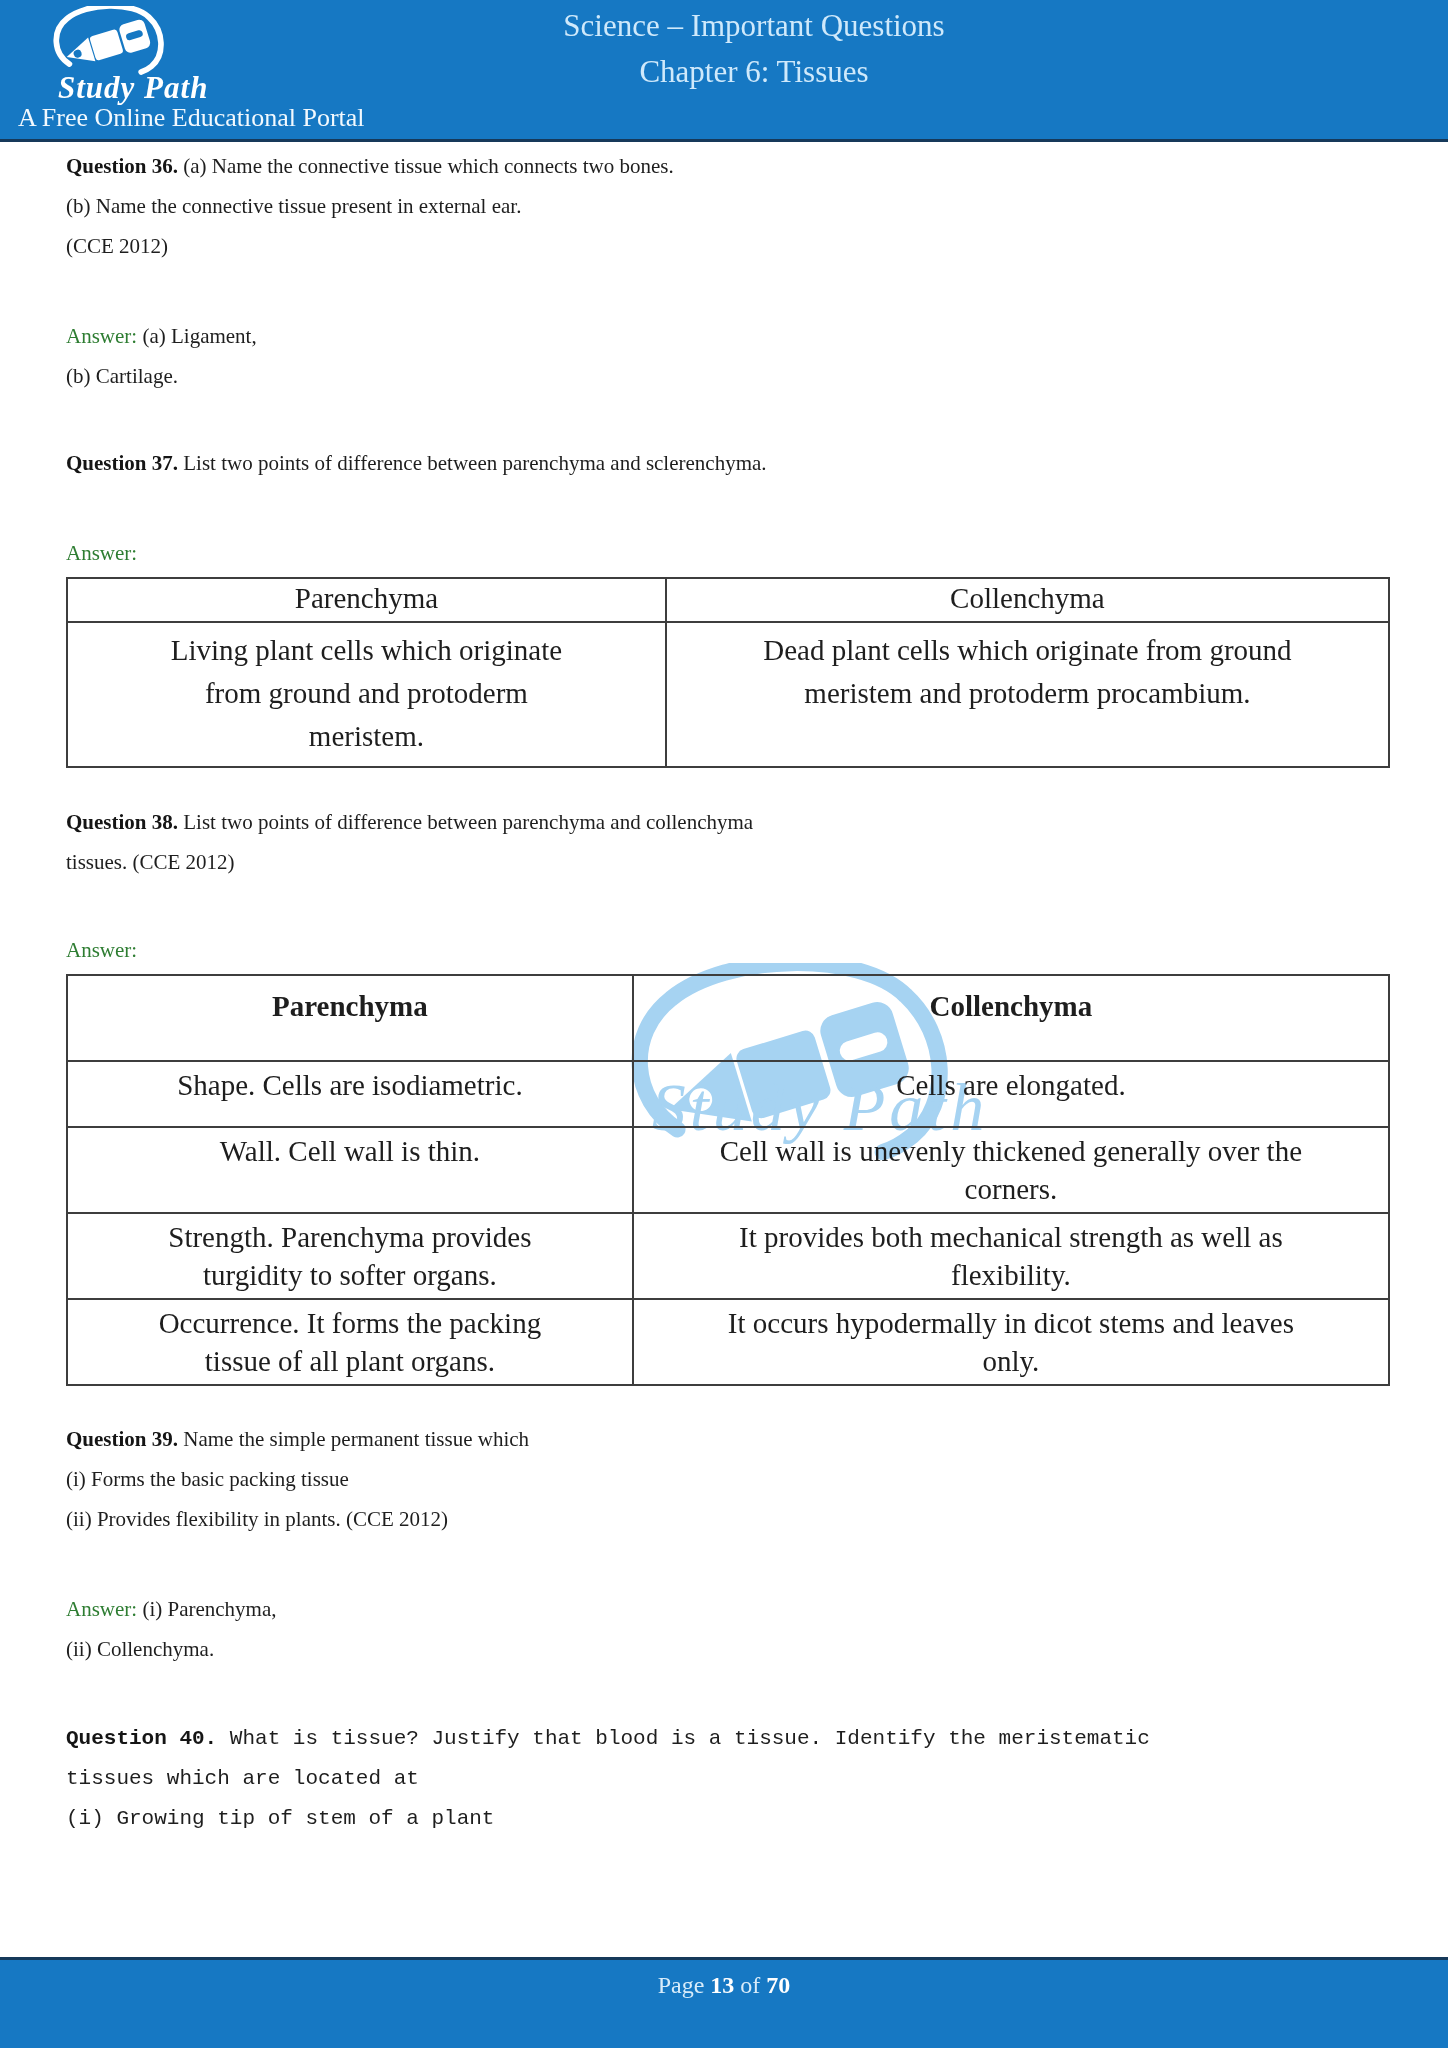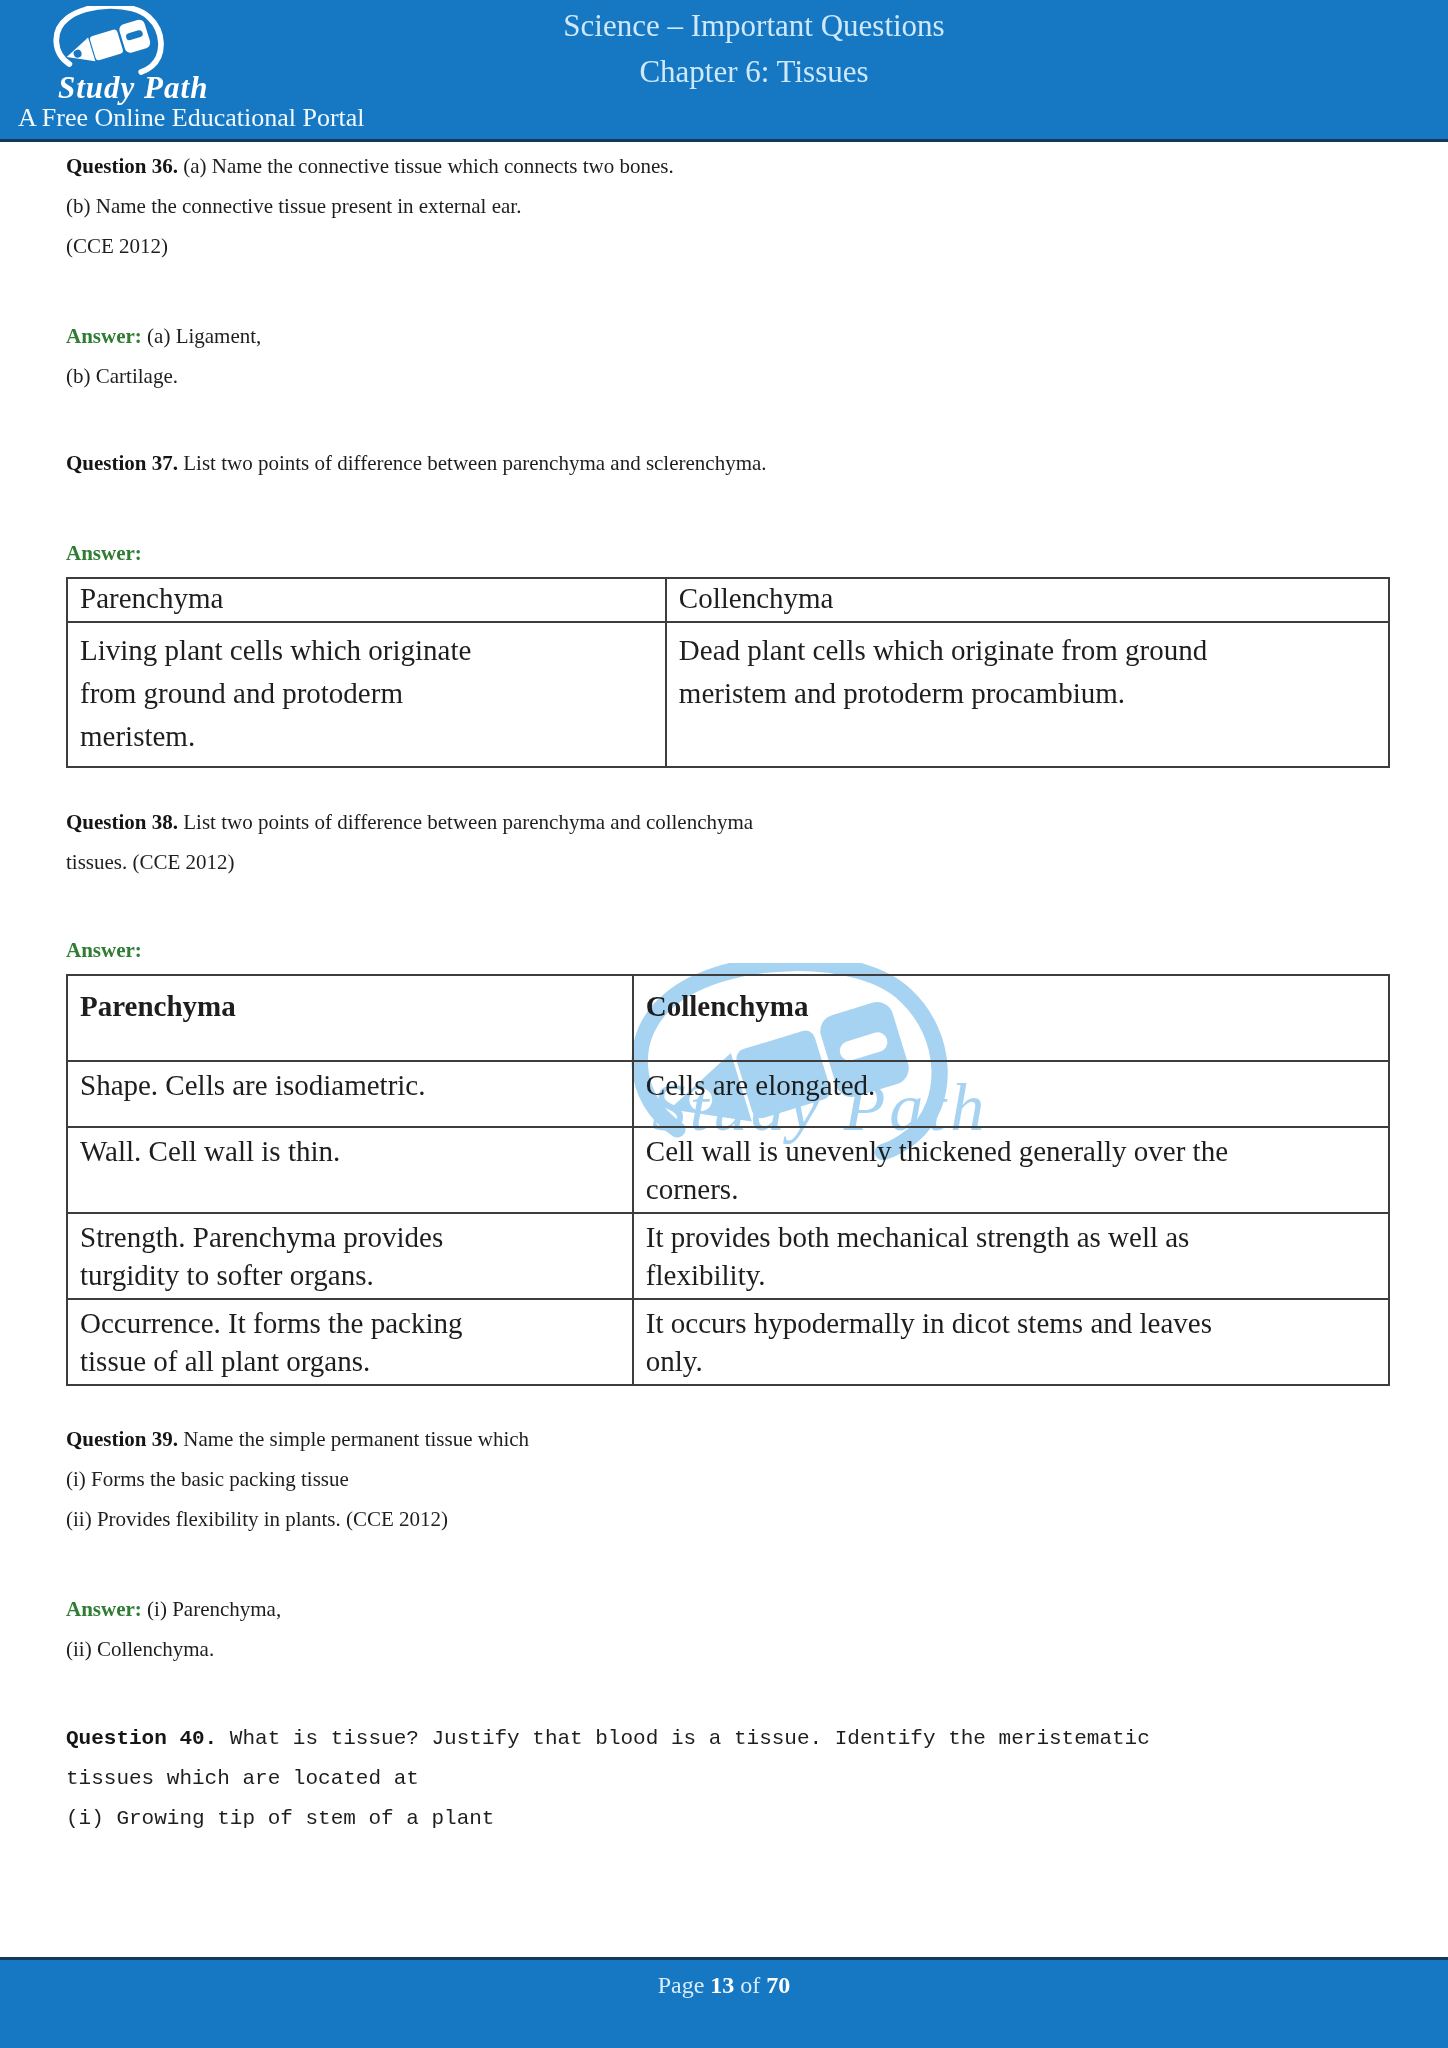--- a/index.html
+++ b/index.html
@@ -26,35 +26,35 @@
   .header-title .chapter-line{margin-top:9px;}
   .wm-mark{position:absolute;left:575px;top:963px;width:420px;height:212px;color:#a6d3f2;--hole:#ffffff;}
   .wm-script{
     position:absolute;left:620px;top:1072px;width:400px;text-align:center;
     font-size:68px;line-height:70px;font-style:italic;color:#a6d3f2;letter-spacing:4px;z-index:1;
   }
   
   .content{position:absolute;top:142px;left:66px;width:1324px;z-index:2;}
   .block{white-space:pre-line;font-size:21px;line-height:40px;margin:0;}
   .qlabel{font-weight:700;color:#151515;}
-  .alabel{font-weight:700;color:#2e7d32;}
+  .alabel{font-weight:400;color:#2e7d32;}
   #q36{margin-top:4px;}
   #a36{margin-top:50px;}
   #q37{margin-top:47px;}
   #a37{margin-top:50px;}
   #q38{margin-top:34px;}
   #a38{margin-top:48px;}
   #q39{margin-top:33px;}
   #a39{margin-top:50px;}
   #q40{margin-top:50px;font-family:Liberation Mono, monospace;}
   table{width:100%;border-collapse:collapse;table-layout:fixed;background:transparent;}
   #table1{margin-top:4px;}
   #table2{margin-top:4px;}
   th,td{
-    border:2px solid #3d3d3d;vertical-align:top;text-align:left;
+    border:2px solid #3d3d3d;vertical-align:top;text-align:center;
     font-size:29px;white-space:pre-line;background:transparent;
   }
   #table1 col.c1{width:45.3%;} #table1 col.c2{width:54.7%;}
   #table2 col.c1{width:42.8%;} #table2 col.c2{width:57.2%;}
   #table1 th{font-weight:400;height:38px;line-height:34px;padding:2px 12px;}
   #table1 td{padding:6px 12px 8px;line-height:43px;}
   #table2 th{font-weight:700;height:62px;line-height:38px;padding:11px 12px;}
   #table2 td{padding:4px 12px;line-height:38px;}
   #table2 tr.h64 td{height:56px;}
   

